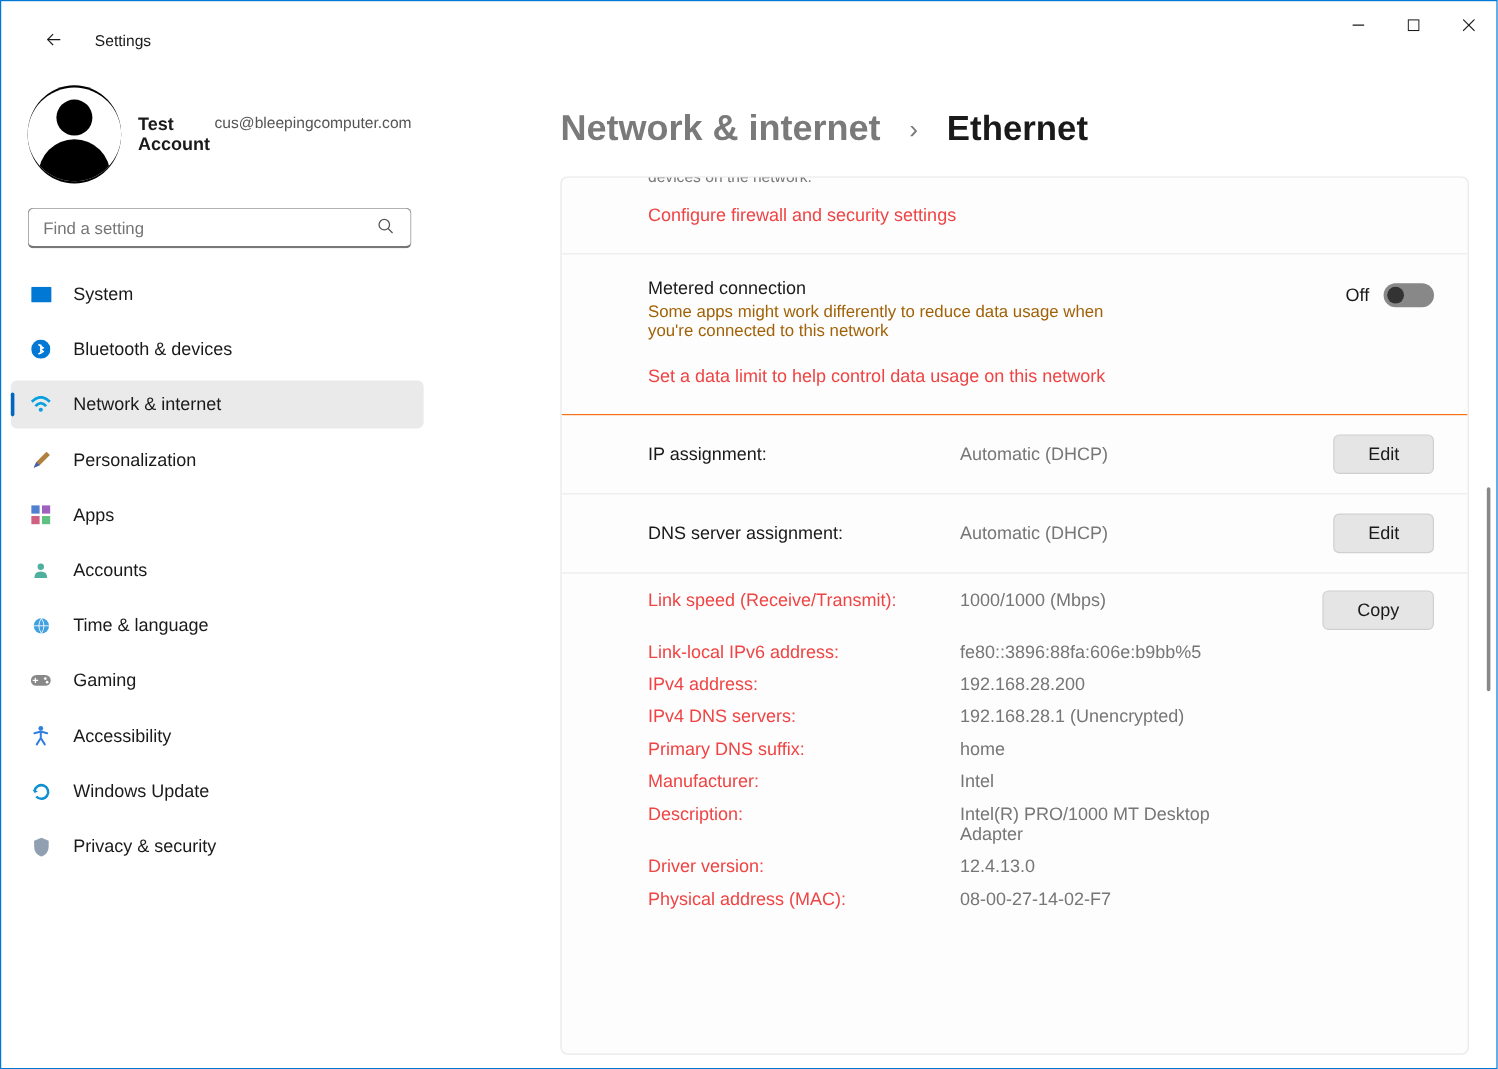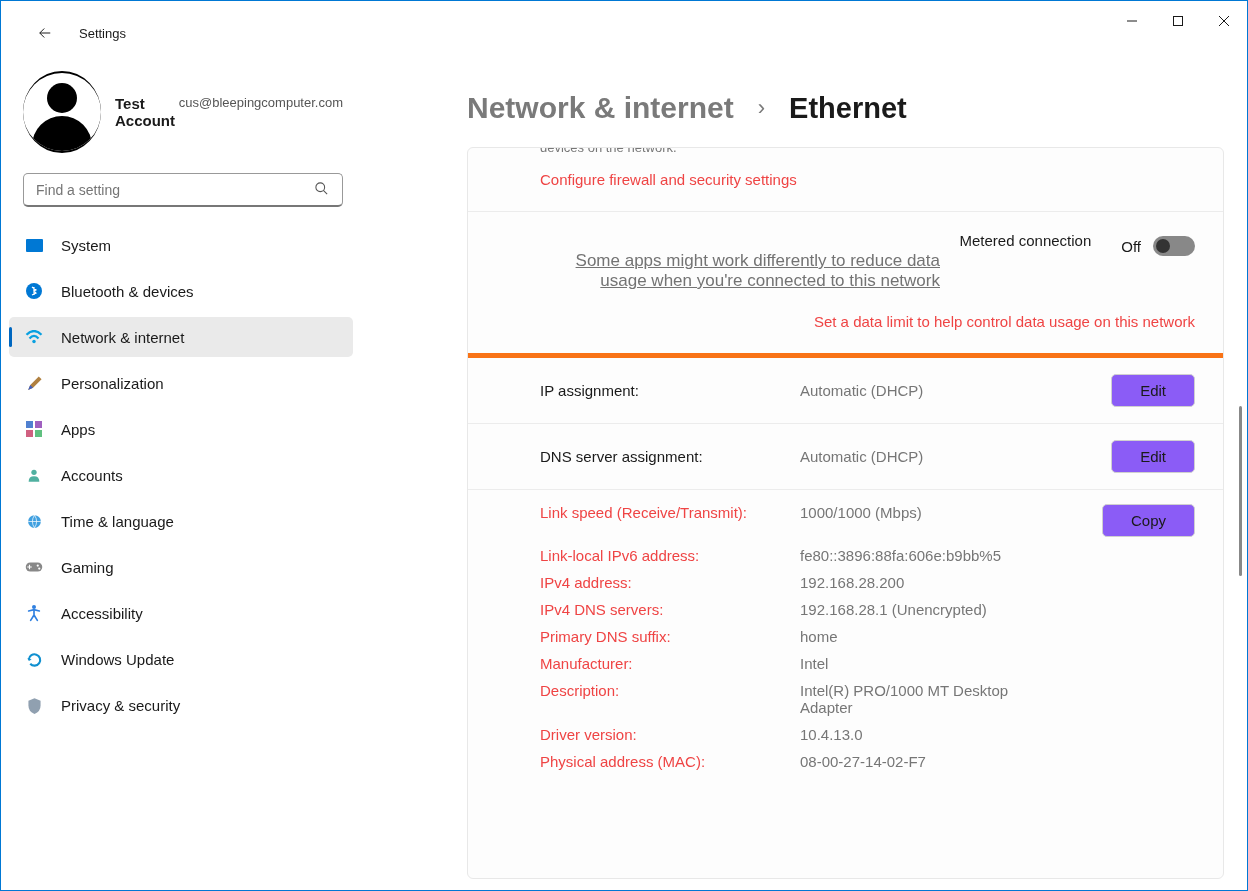--- a/index.html
+++ b/index.html
@@ -28,36 +28,36 @@
 .nav-item.selected { background: #eaeaea; position: relative; }
 .nav-item.selected::before { content: ''; position: absolute; left: 0; top: 10px; bottom: 10px; width: 3px; background: #0067c0; border-radius: 2px; }
 .nav-ico { width: 18px; height: 18px; display: inline-flex; align-items: center; justify-content: center; font-size: 15px;}
 .main { flex: 1; padding: 50px 30px 0 110px; overflow: hidden; position:relative;}
 .bc { display: flex; align-items: center; gap: 24px; margin-bottom: 22px; }
 .bc-parent { font-size: 30px; font-weight: 600; color: #7a7a7a; }
 .bc-sep { font-size: 22px; color: #7a7a7a; }
 .bc-current { font-size: 29px; font-weight: 600; color: #1a1a1a; }
 .panel { background: #fdfdfd; border: 1px solid #e8e8e8; border-radius: 6px; width: 755px; height: 730px; overflow: hidden; position:relative;}
 .panel-inner { padding: 0 0 0 0; position:absolute; top:-30px; width:100%;}
-.section { padding: 20px 28px 22px 72px; border-bottom: 5px solid #f97316; text-align: right; }
+.section { padding: 20px 28px 22px 72px; border-bottom: 1px solid #f97316; }
 .truncated-top{ padding: 22px 28px 22px 72px; border-bottom:1px solid #ececec;}
 .desc-cut { font-size: 13px; color: #777; }
 .link { color: #ef4444; font-size: 15px; margin-top: 16px; display: inline-block; }
 .metered-row { display: flex; align-items: flex-start; justify-content: space-between; gap: 30px;}
 .metered-txt { flex:1; }
 .section-title { font-size: 15px; color: #1a1a1a; }
-.section-desc { font-size: 17px; color: #737373; margin-top: 2px; max-width: 400px; text-decoration: underline;}
+.section-desc { font-size: 14px; color: #a16207; margin-top: 2px; max-width: 400px;}
 .toggle-wrap { display: flex; align-items: center; gap: 12px; margin-top:4px;}
 .toggle-state { font-size: 15px; }
 .toggle { width: 42px; height: 20px; border-radius: 20px; background: #888; position: relative; }
 .toggle-knob { position: absolute; left: 3px; top: 3px; width: 14px; height: 14px; border-radius: 50%; background: #333; }
 .kv-section { padding: 16px 28px 16px 72px; border-bottom: 1px solid #ececec; display: flex; align-items: center; }
 .kv-label { width: 260px; font-size: 15px; }
 .kv-value { flex: 1; font-size: 15px; color: #767676; }
-.btn { border: 1px solid #d0d0d0; background: #8b5cf6; border-radius: 5px; padding: 7px 28px; font-size: 15px; color: #1a1a1a; }
+.btn { border: 1px solid #d0d0d0; background: #e5e5e5; border-radius: 5px; padding: 7px 28px; font-size: 15px; color: #1a1a1a; }
 .details-grid { padding: 14px 28px 16px 72px; display: grid; grid-template-columns: 260px 1fr auto; row-gap: 10px; font-size: 15px; align-items: start;}
 .details-grid .lbl { color: #ef4444; }
 .details-grid .val { color: #767676; max-width: 230px;}
 .details-grid .act { grid-row: 1; grid-column: 3; }
 .scrollbar { position: absolute; right: 1px; top: 155px; width: 12px; height: 730px;}
 .scroll-thumb { position:absolute; top: 210px; width:3px; height:170px; background:#888; border-radius:2px; left:5px;}
 .arrow { position:absolute; width:220px; height:60px; left:750px; top:340px; pointer-events:none;}
 </style>
 </head>
 <body>
@@ -279,21 +279,21 @@
         <div class="lbl">Primary DNS suffix:</div>
             <div class="val">home</div>
             <div></div>
         <div class="lbl">Manufacturer:</div>
             <div class="val">Intel</div>
             <div></div>
         <div class="lbl">Description:</div>
             <div class="val">Intel(R) PRO/1000 MT Desktop Adapter</div>
             <div></div>
         <div class="lbl">Driver version:</div>
-            <div class="val">10.4.13.0</div>
+            <div class="val">12.4.13.0</div>
             <div></div>
         <div class="lbl">Physical address (MAC):</div>
             <div class="val">08-00-27-14-02-F7</div>
             <div></div>
       </div>
      </div>
 
      <svg class="arrow" viewBox="0 0 220 60">
        <line x1="205" y1="15" x2="275" y2="15" stroke="#e81123" stroke-width="3"></line>
        <polygon points="275,15 260,8 260,22" fill="#e81123"></polygon>

